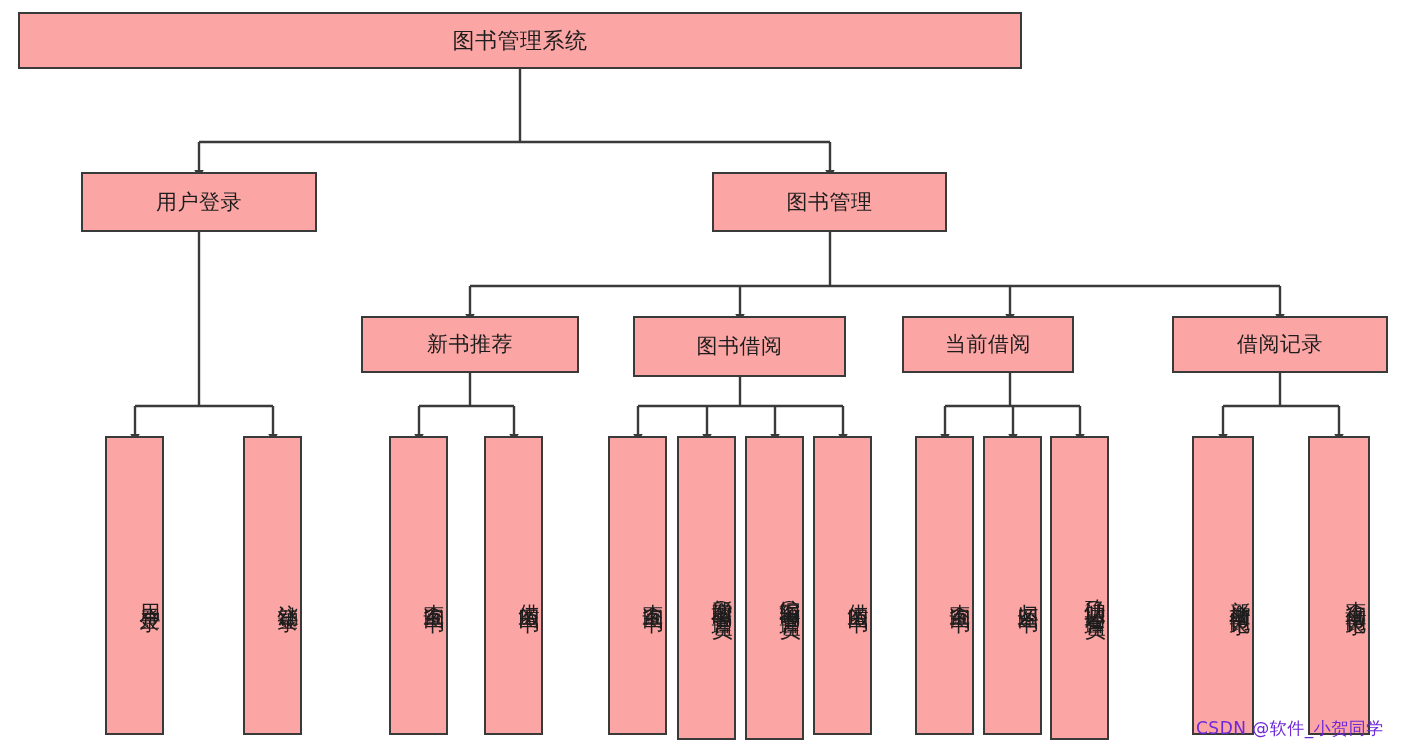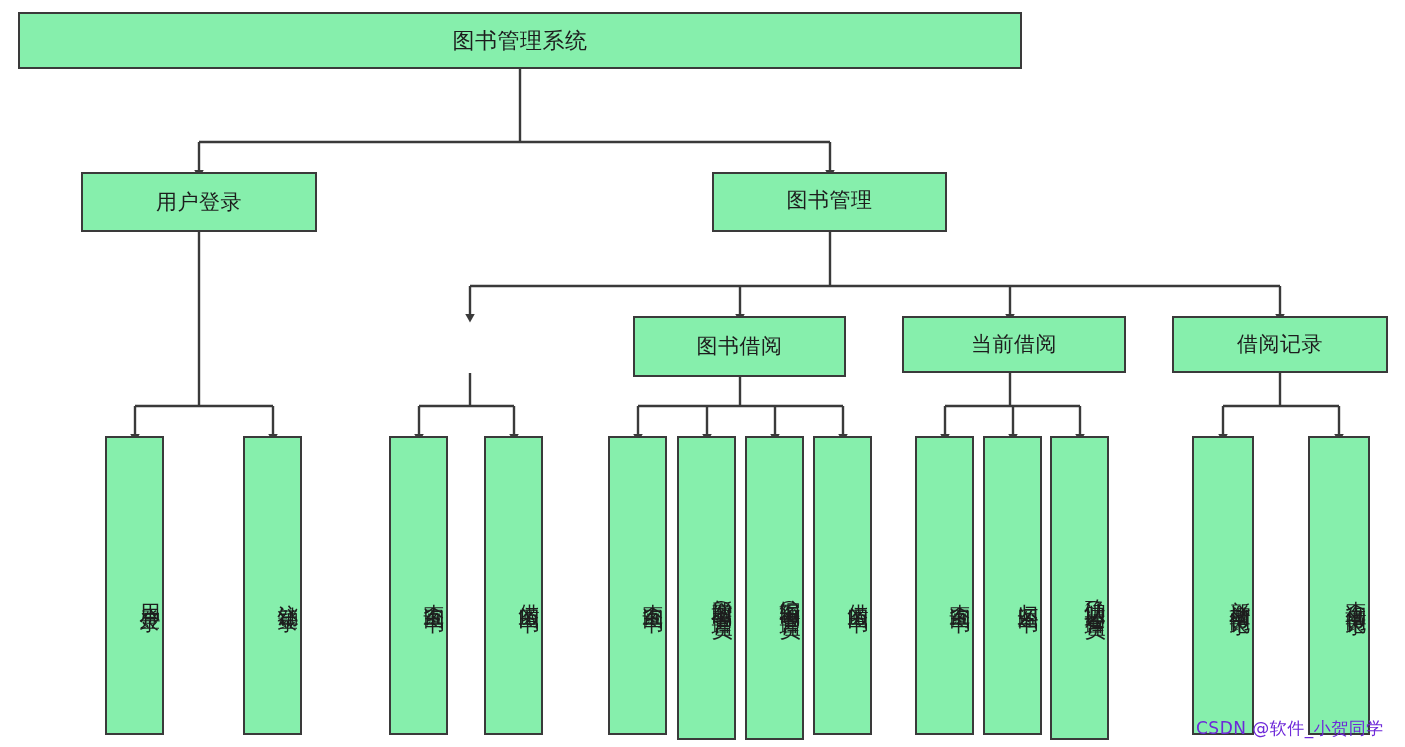--- a/index.html
+++ b/index.html
@@ -23,21 +23,21 @@
     position: absolute;
     left: 0;
     top: 0;
     width: 1405px;
     height: 747px;
     pointer-events: none;
   }
   .node {
     position: absolute;
     box-sizing: border-box;
-    background: #86efac;
+    background: #fca5a5;
     border: 2px solid #3a3a3a;
     display: flex;
     align-items: center;
     justify-content: center;
     text-align: right;
     color: #1d1d1d;
     line-height: 1.18;
     z-index: 2;
   }
   .node.h {
@@ -118,27 +118,30 @@
       </g>
   </svg>
 
   <div class="watermark" style="left: 1196px; top: 717px;">CSDN @软件_小贺同学</div>
 <div class="node h root" style="left: 18px; top: 12px; width: 1004px; height: 57px;">
       <span>图书管理系统</span>
     </div>
     <div class="node h" style="left: 81px; top: 172px; width: 236px; height: 60px;">
       <span>用户登录</span>
     </div>
-    <div class="node h" style="left: 712px; top: 172px; width: 235px; height: 60px; font-family: Liberation Mono, monospace;">
+    <div class="node h" style="left: 712px; top: 172px; width: 235px; height: 60px;">
       <span>图书管理</span>
+    </div>
+    <div class="node h" style="left: 361px; top: 316px; width: 218px; height: 57px;">
+      <span>新书推荐</span>
     </div>
     <div class="node h" style="left: 633px; top: 316px; width: 213px; height: 61px;">
       <span>图书借阅</span>
     </div>
-    <div class="node h" style="left: 902px; top: 316px; width: 224px; height: 57px;">
+    <div class="node h" style="left: 902px; top: 316px; width: 172px; height: 57px;">
       <span>当前借阅</span>
     </div>
     <div class="node h" style="left: 1172px; top: 316px; width: 216px; height: 57px;">
       <span>借阅记录</span>
     </div>
     <div class="node v" style="left: 105px; top: 436px; width: 59px; height: 299px;">
       <span class="vtext">用户登录</span>
     </div>
     <div class="node v" style="left: 243px; top: 436px; width: 59px; height: 299px;">
       <span class="vtext">注销登录</span>

